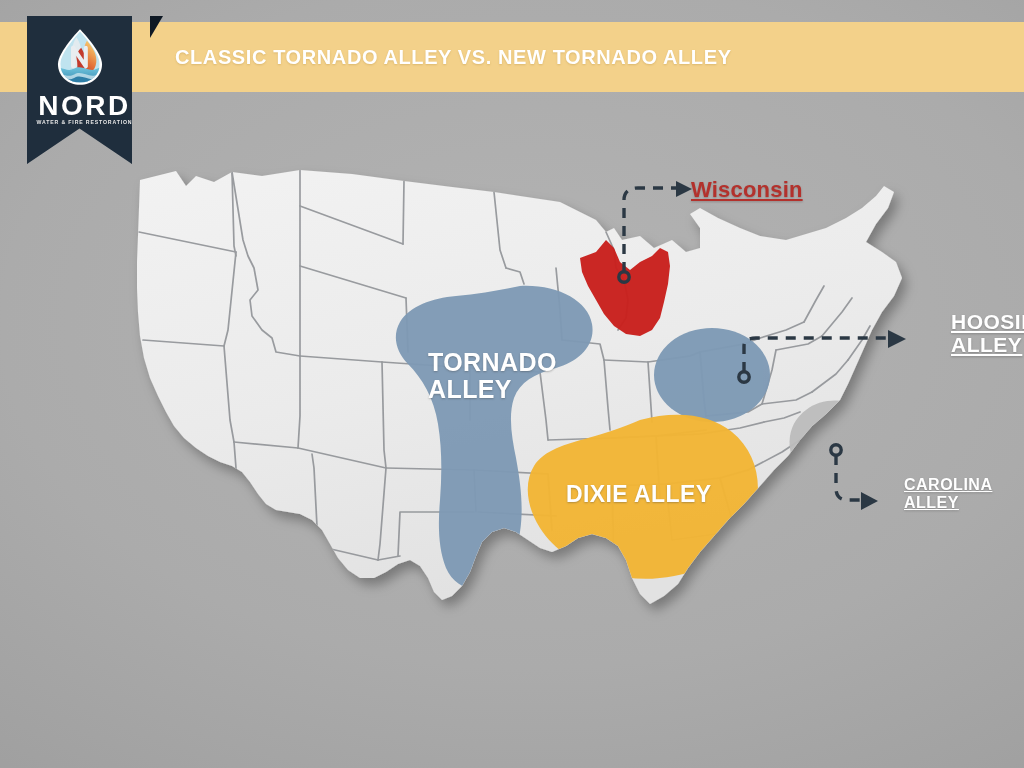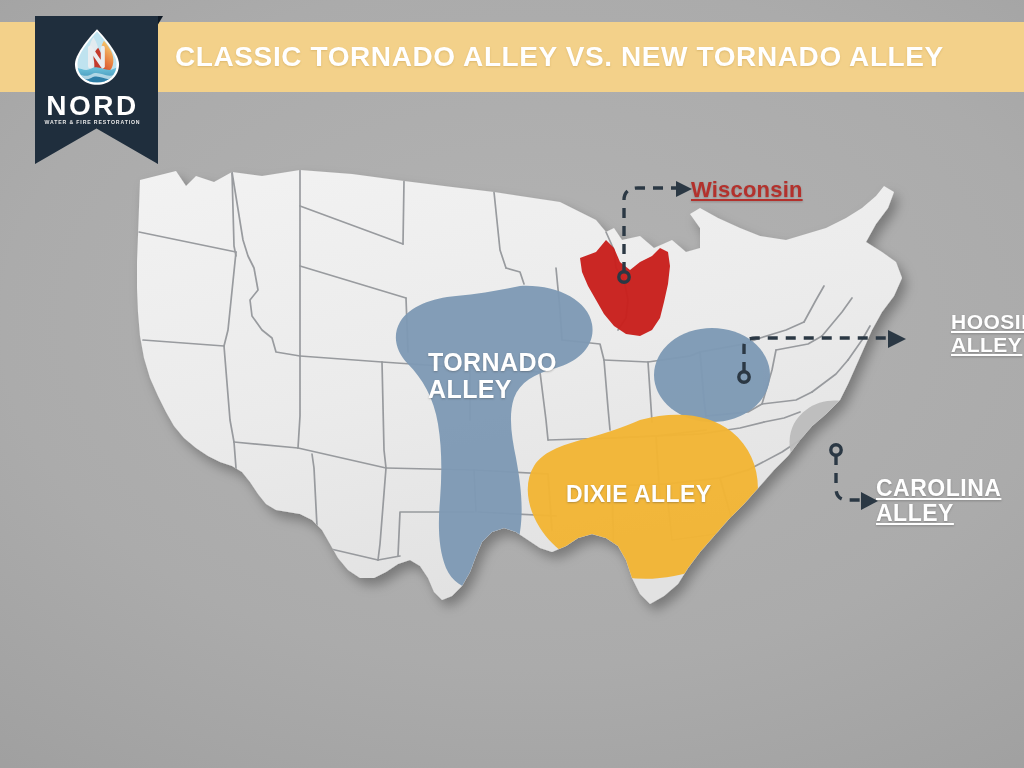--- a/index.html
+++ b/index.html
@@ -30,33 +30,33 @@
     z-index: 5;
   }
   #title-bar .title-text {
     position: absolute;
     left: 175px;
     top: 0;
     right: 20px;
     height: 70px;
     line-height: 70px;
     color: #ffffff;
-    font-size: 28px;
+    font-size: 20px;
     font-weight: bold;
     letter-spacing: 0.6px;
     white-space: nowrap;
     text-shadow: 0 1px 2px rgba(150,110,30,0.25);
   }
 
   
   #logo-ribbon {
     position: absolute;
-    left: 35px;
+    left: 27px;
     top: 16px;
-    width: 123px;
+    width: 105px;
     height: 148px;
     background: #1f2e3d;
     z-index: 12;
     clip-path: polygon(0 0, 100% 0, 100% 100%, 50% 76%, 0 100%);
     box-shadow: 2px 2px 5px rgba(0,0,0,0.3);
   }
   #logo-fold {
     position: absolute;
     left: 150px;
     top: 16px;
@@ -153,23 +153,23 @@
   #label-hoosier-alley {
     left: 903px;
     top: 310px;
     font-size: 21px;
     color: #ffffff;
     letter-spacing: 0.5px;
     text-shadow: 0 1px 2px rgba(60,60,60,0.35);
     margin-left: 48px;
   }
   #label-carolina-alley {
-    left: 876px;
+    left: 904px;
     top: 476px;
-    font-size: 23px;
+    font-size: 16px;
     color: #ffffff;
     letter-spacing: 0.5px;
     text-shadow: 0 1px 2px rgba(60,60,60,0.35);
   }
 </style>
 </head>
 <body>
 
 <div id="stage">
 

